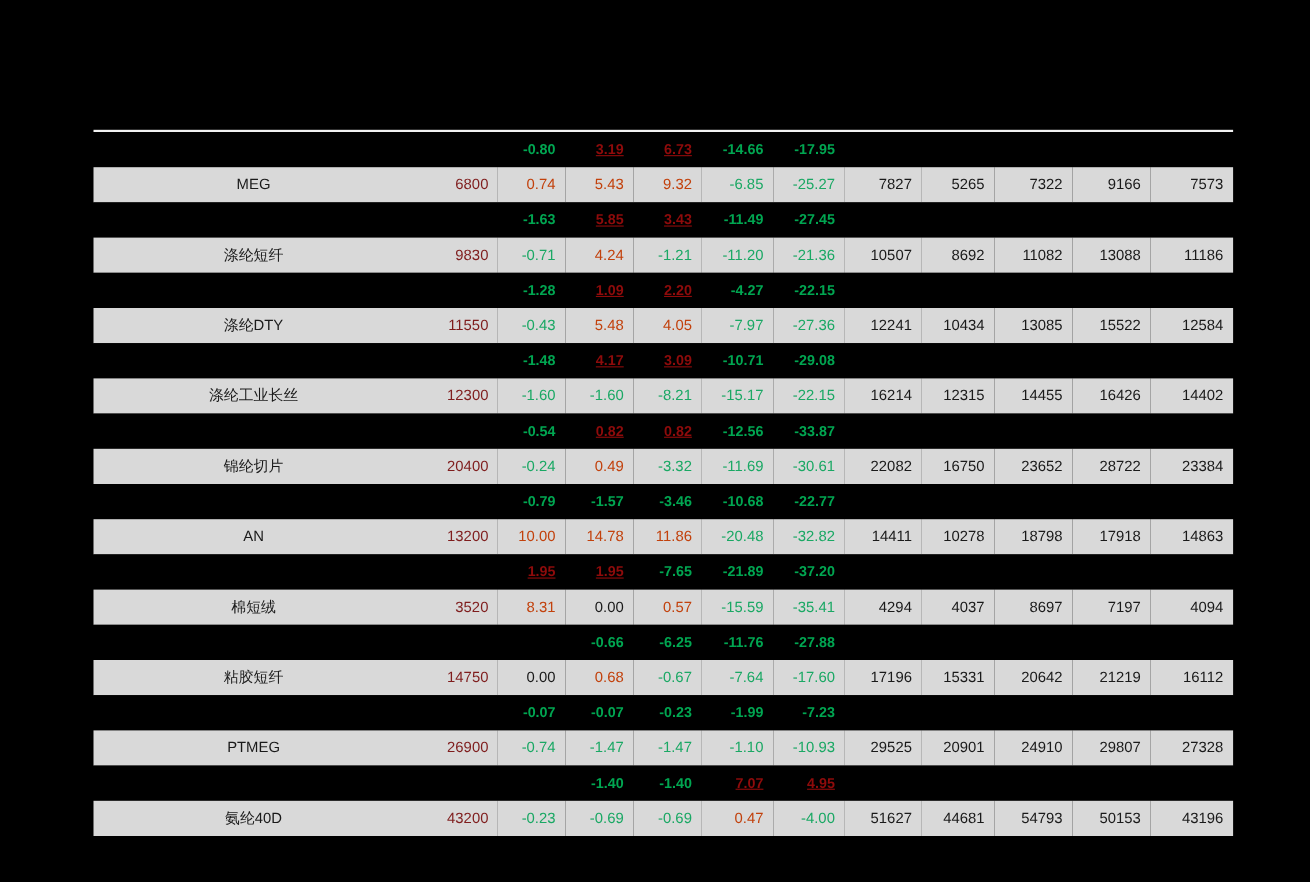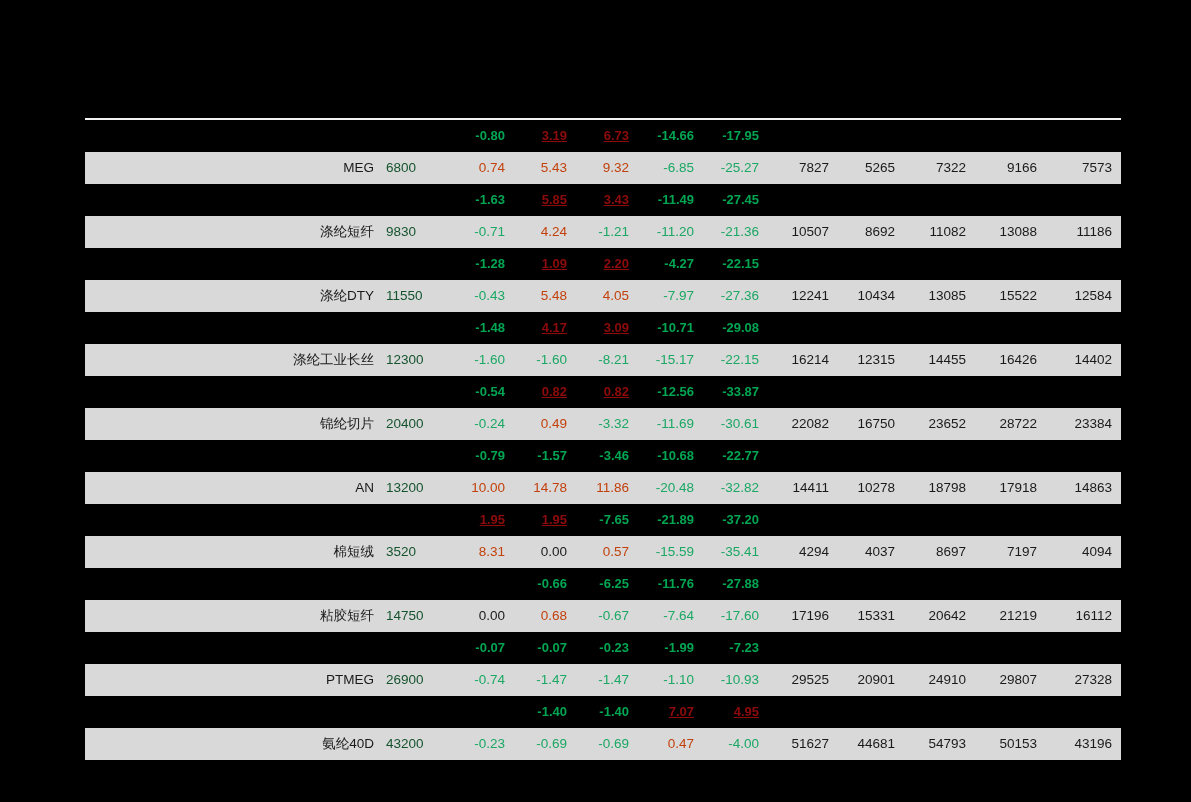--- a/index.html
+++ b/index.html
@@ -48,27 +48,28 @@
     height: 32px;
   }
   td {
     padding: 0 6px;
     vertical-align: middle;
     white-space: nowrap;
     line-height: 32px;
     height: 32px;
   }
   td.c-label {
-    text-align: right;
+    text-align: center;
     padding-left: 2px;
     color: #1a1a1a;
     font-size: 13.5px;
   }
   td.c-price {
-    color: #14532d;
+    text-align: right;
+    color: #7f1d1d;
     font-size: 13.5px;
     padding-right: 8px;
   }
   td.c-pct {
     text-align: right;
     font-size: 13.5px;
     padding-right: 9px;
   }
   td.c-num {
     text-align: right;

